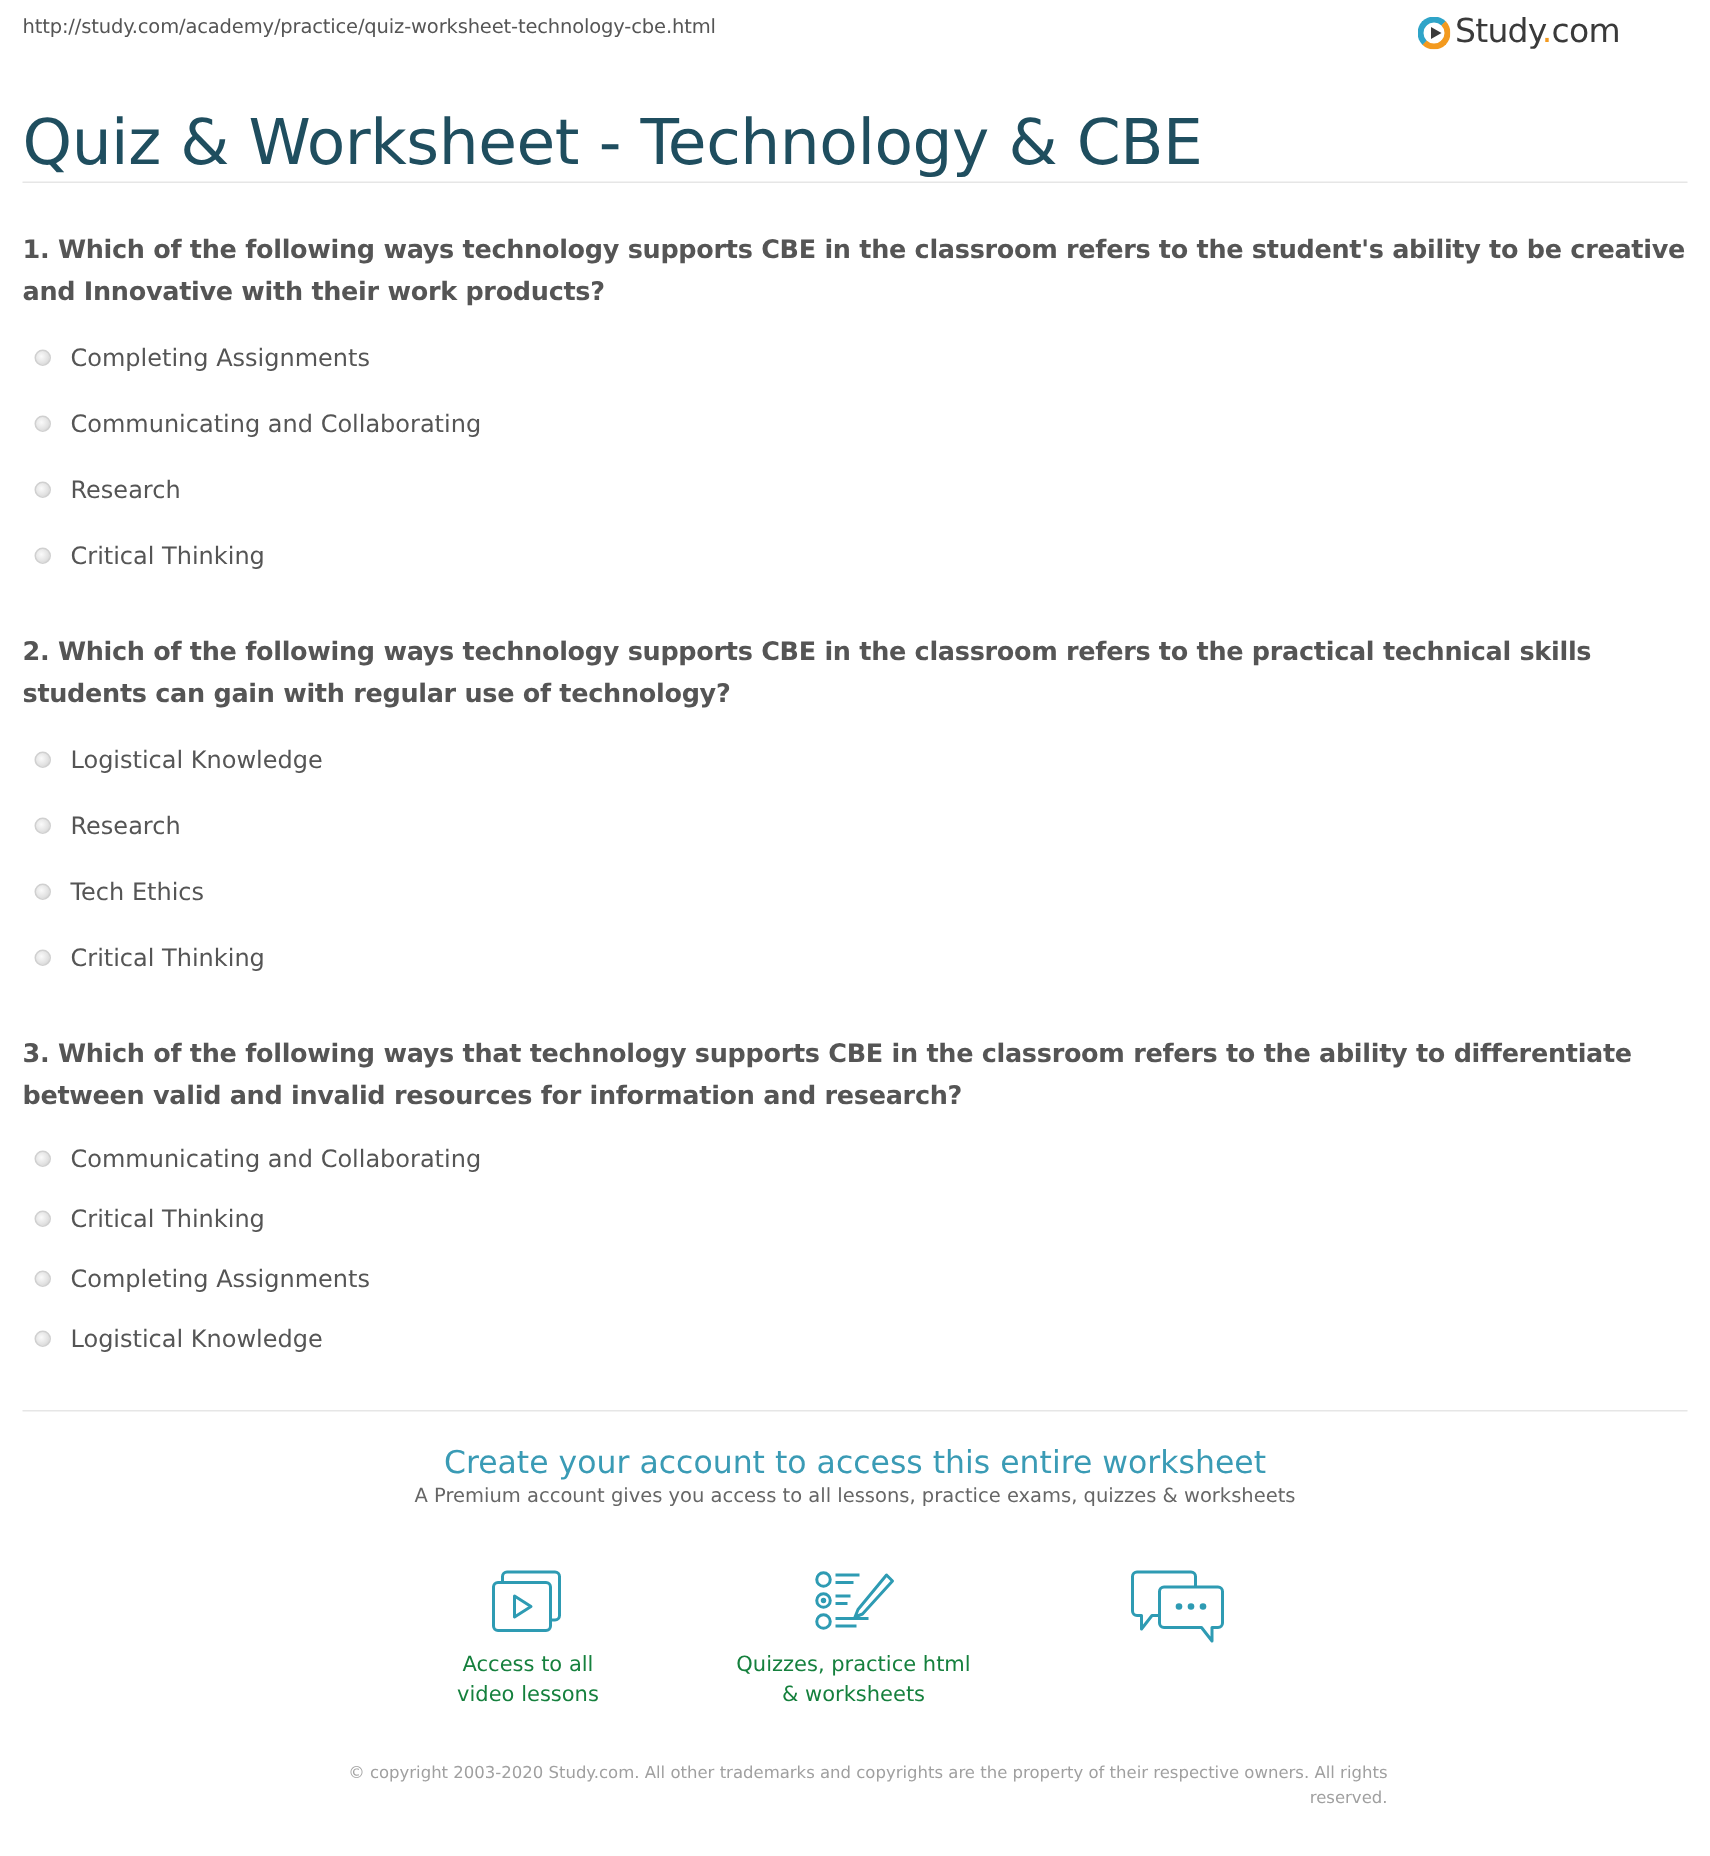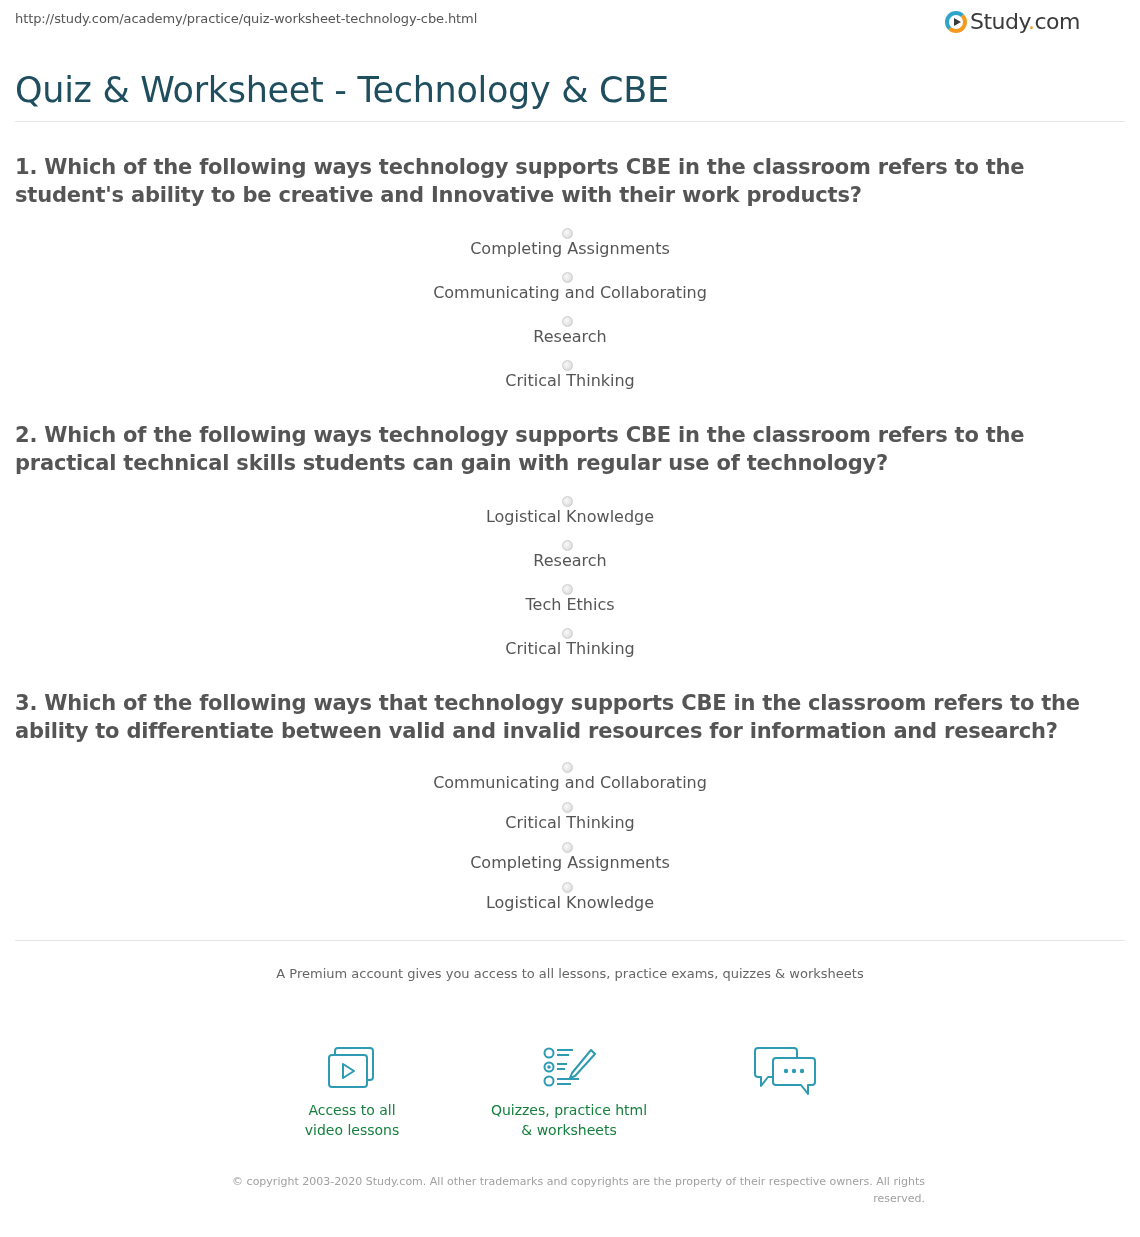--- a/index.html
+++ b/index.html
@@ -4,25 +4,25 @@
 <style>
   * { box-sizing: border-box; margin: 0; padding: 0; }
   html, body { width: 1140px; background: #ffffff; }
   body { font-family: "DejaVu Sans", "Liberation Sans", sans-serif; color: #4a4a4a; position: relative; height: 1237px; overflow: hidden; }
   .url { position: absolute; left: 15px; top: 11px; font-size: 13px; color: #555; letter-spacing: -0.1px; }
   .logo { position: absolute; left: 945px; top: 9px; display: flex; align-items: center; }
   .logo-mark { width: 22px; height: 22px; border-radius: 50%; border: 4px solid #2fa4c8; border-right-color: #f39a1f; border-bottom-color: #f39a1f; position: relative; margin-right: 3px; }
   .logo-mark::after { content: ""; position: absolute; left: 5px; top: 3px; border-left: 7px solid #3a3a3a; border-top: 4px solid transparent; border-bottom: 4px solid transparent; }
   .logo-text { font-size: 22px; font-weight: normal; color: #3a3a3a; letter-spacing: -0.5px; }
   .logo-dot { color: #f39a1f; }
-  .title { position: absolute; left: 15px; top: 70px; font-size: 35px; color: #1f4e5f; font-weight: normal; letter-spacing: -0.3px; }
+  .title { position: absolute; left: 15px; top: 70px; font-size: 42px; color: #1f4e5f; font-weight: normal; letter-spacing: -0.3px; }
   .rule { position: absolute; left: 15px; width: 1110px; height: 1px; background: #e6e6e6; }
   .question { position: absolute; left: 15px; width: 1110px; }
-  .q-text { font-size: 21px; font-weight: bold; color: #555; line-height: 28px; letter-spacing: -0.2px; }
-  .opt { display: flex; align-items: center; height: 20px; flex-direction: column; }
+  .q-text { font-size: 17px; font-weight: bold; color: #555; line-height: 28px; letter-spacing: -0.2px; }
+  .opt { display: flex; align-items: center; height: 20px; }
   .radio { width: 11px; height: 11px; border-radius: 50%; background: radial-gradient(circle at 40% 40%, #fafafa 0%, #e2e2e2 60%, #c8c8c8 100%); border: 1px solid #d0d0d0; margin-left: 8px; margin-right: 13px; flex: none; }
   .opt-label { font-size: 16px; color: #555; }
   .cta { position: absolute; left: 0; width: 1140px; text-align: center; }
   .cta-title { font-size: 21px; color: #3a9bb5; font-weight: normal; }
   .cta-sub { font-size: 13px; color: #666; margin-top: 3px; }
   .feature { position: absolute; width: 220px; text-align: center; }
   .feature svg { display: block; margin: 0 auto; }
   .feature-label { font-size: 14px; color: #15803d; line-height: 20px; margin-top: 10px; }
   .footer { position: absolute; left: 215px; width: 710px; top: 1173px; text-align: right; font-size: 11px; color: #a0a0a0; line-height: 17px; }
 </style>
@@ -101,20 +101,21 @@
     </div>
   <div class="opt" style="margin-top:20px">
       <span class="radio"></span>
       <span class="opt-label">Logistical Knowledge</span>
     </div>
 </div>
 
 <div class="rule" style="top:940px"></div>
 
 <div class="cta" style="top:963px">
+  <div class="cta-title">Create your account to access this entire worksheet</div>
   <div class="cta-sub">A Premium account gives you access to all lessons, practice exams, quizzes &amp; worksheets</div>
 </div>
 
 <div class="feature" style="left:242px; top:1046px">
   <svg width="52" height="44" viewBox="0 0 52 44">
     <rect x="9" y="2" width="38" height="32" rx="3" fill="#fff" stroke="#2e9bb3" stroke-width="2"></rect>
     <rect x="3" y="9" width="38" height="32" rx="3" fill="#fff" stroke="#2e9bb3" stroke-width="2"></rect>
     <path d="M17 18 L28 25 L17 32 Z" fill="none" stroke="#2e9bb3" stroke-width="2" stroke-linejoin="round"></path>
   </svg>
   <div class="feature-label"><span>Access to all</span><br><span>video lessons</span></div>

